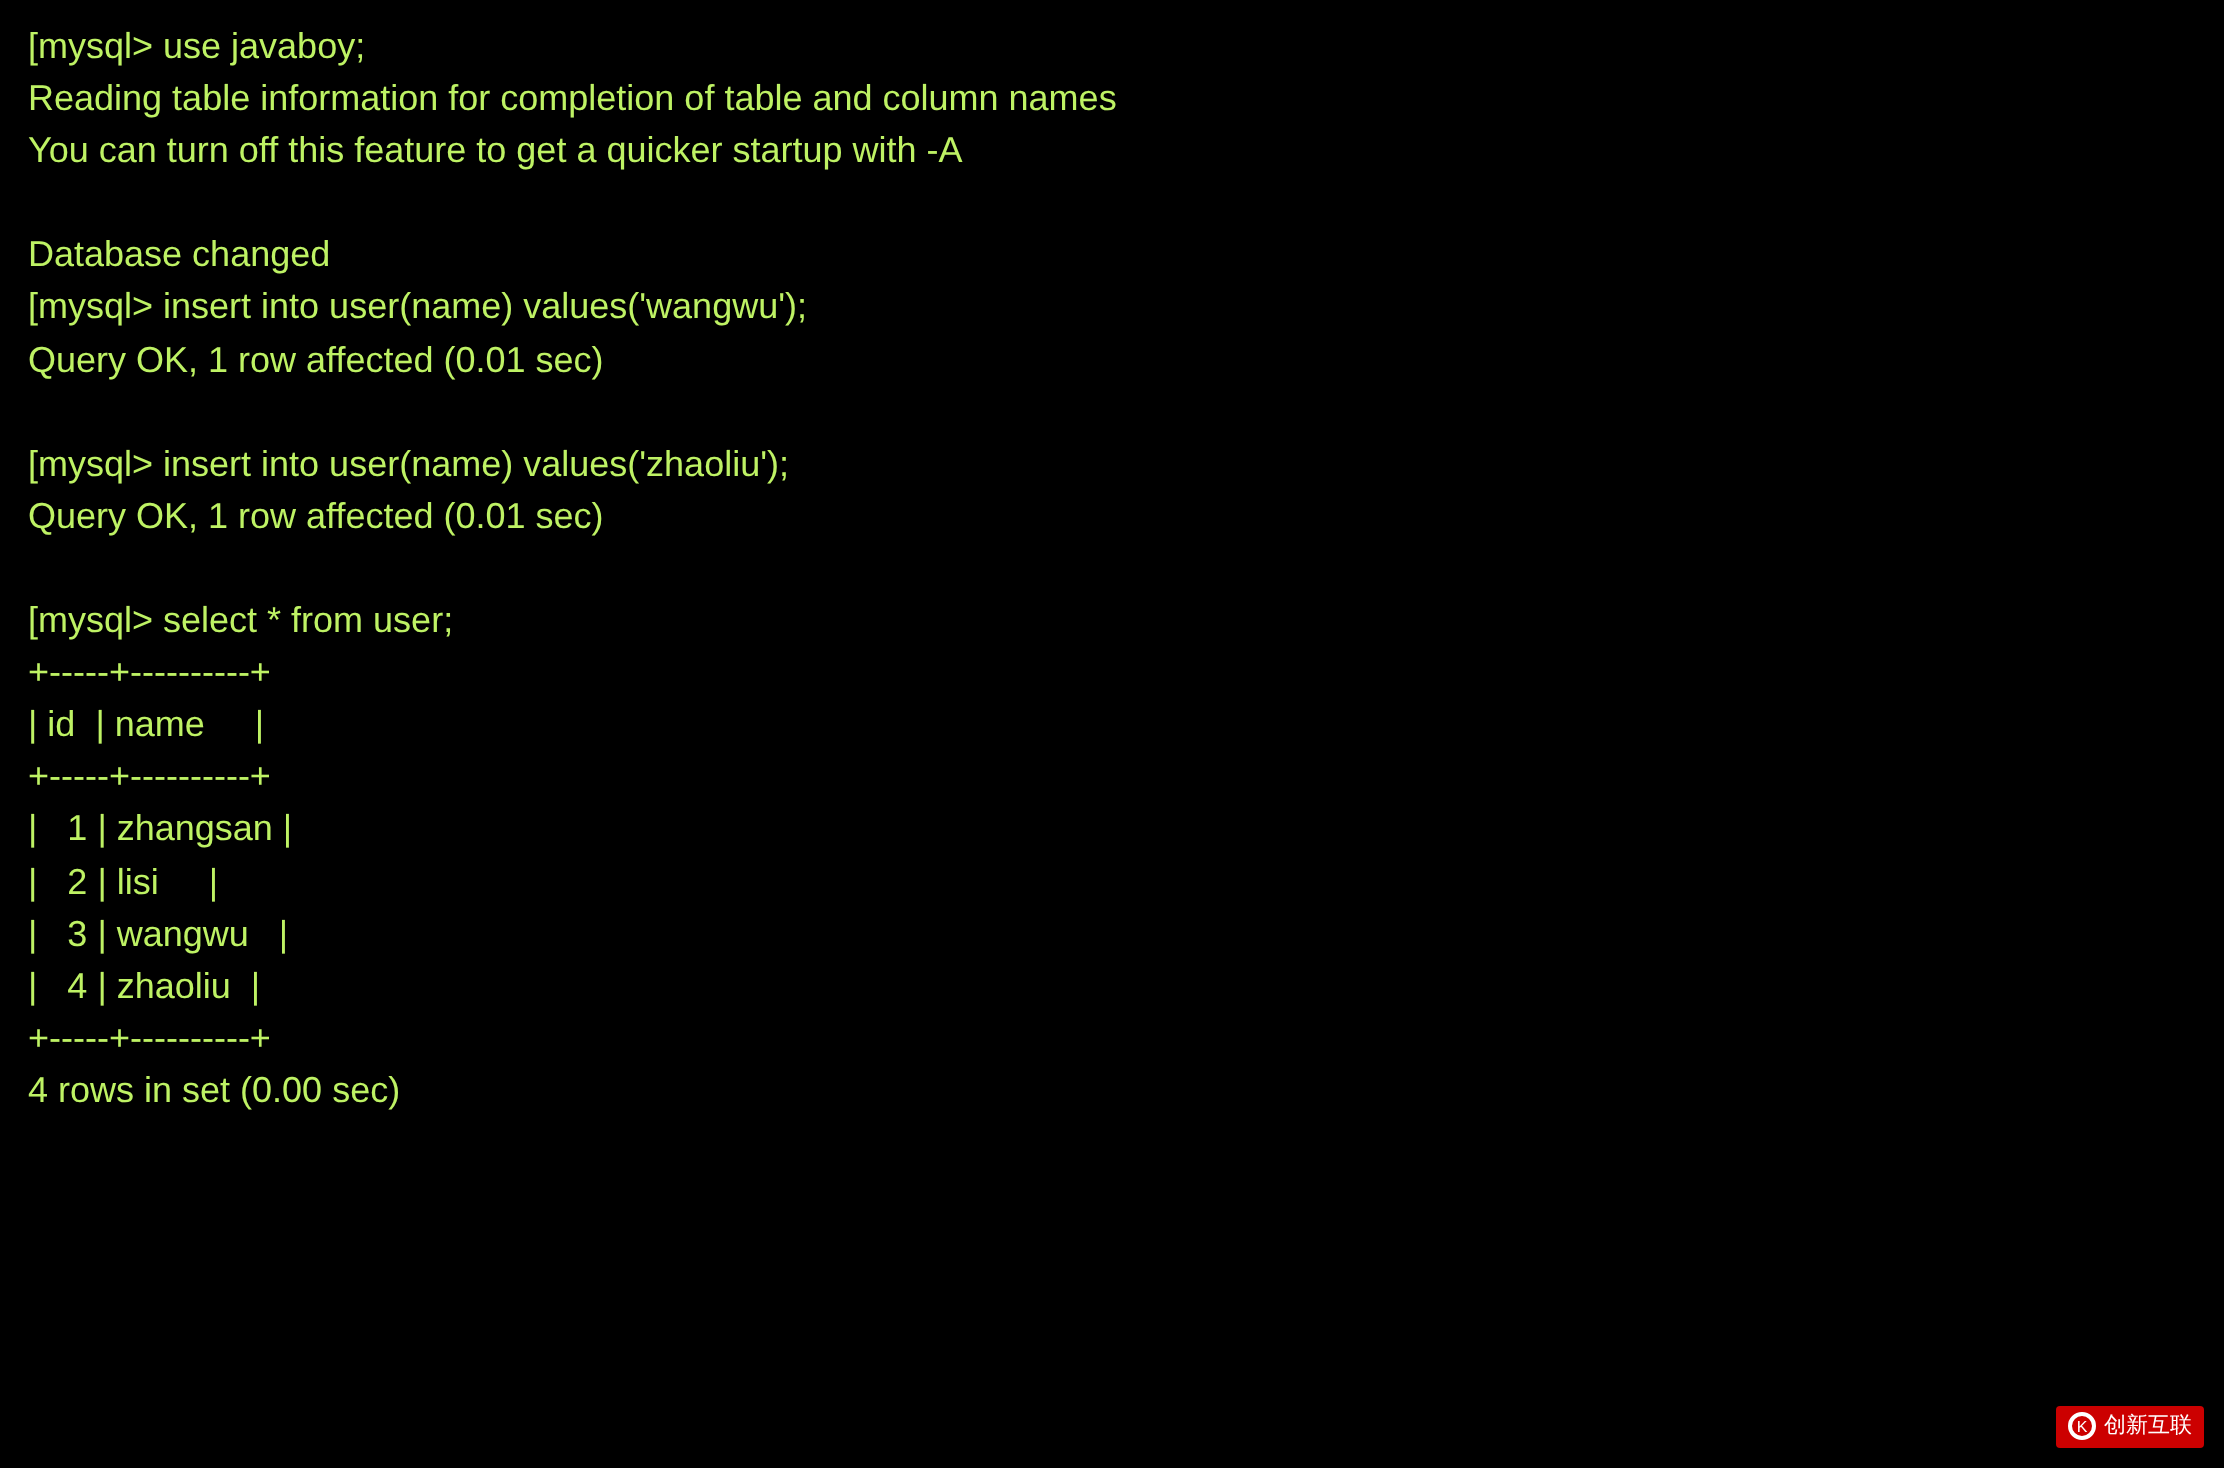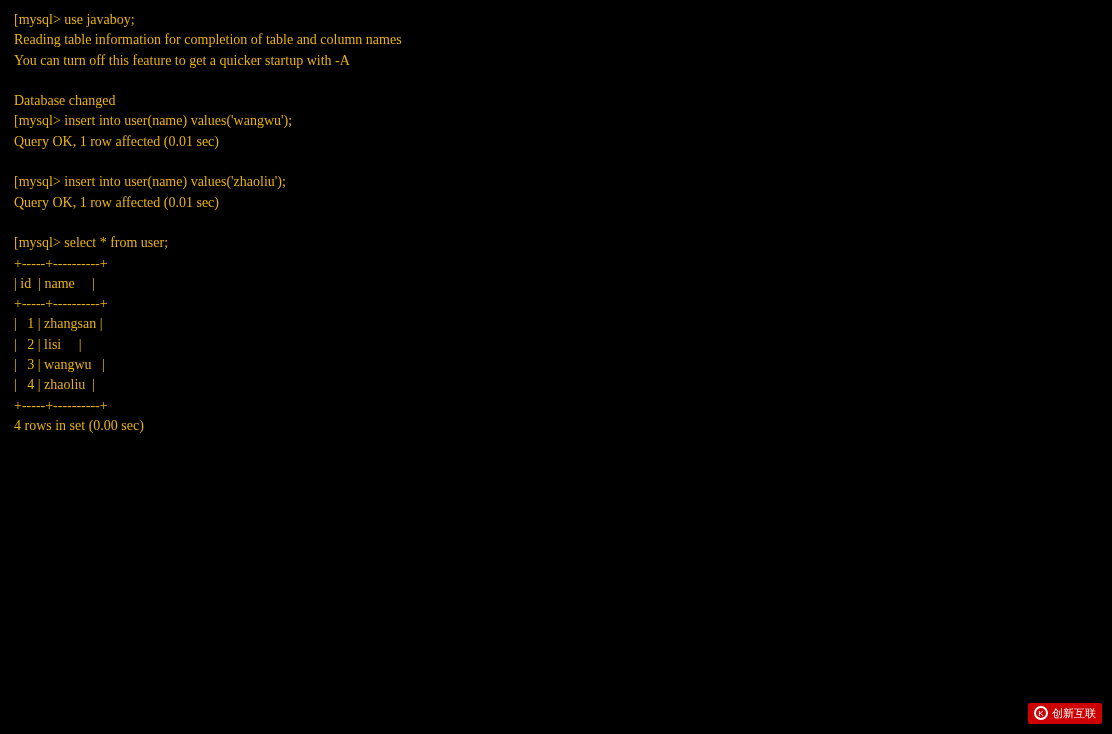--- a/index.html
+++ b/index.html
@@ -21,23 +21,23 @@
 
     .terminal {
       width: 1112px;
       height: 734px;
       background-color: #000000;
       padding: 10px 14px;
       position: relative;
     }
 
     .terminal pre {
-      font-family: Liberation Serif, serif;
-      font-size: 14px;
-      color: #eab308;
+      font-family: Liberation Sans, sans-serif;
+      font-size: 18px;
+      color: #bef264;
       line-height: 1.45;
       white-space: pre;
     }
 
     .watermark {
       position: absolute;
       bottom: 10px;
       right: 10px;
       background-color: #cc0000;
       color: #ffffff;

